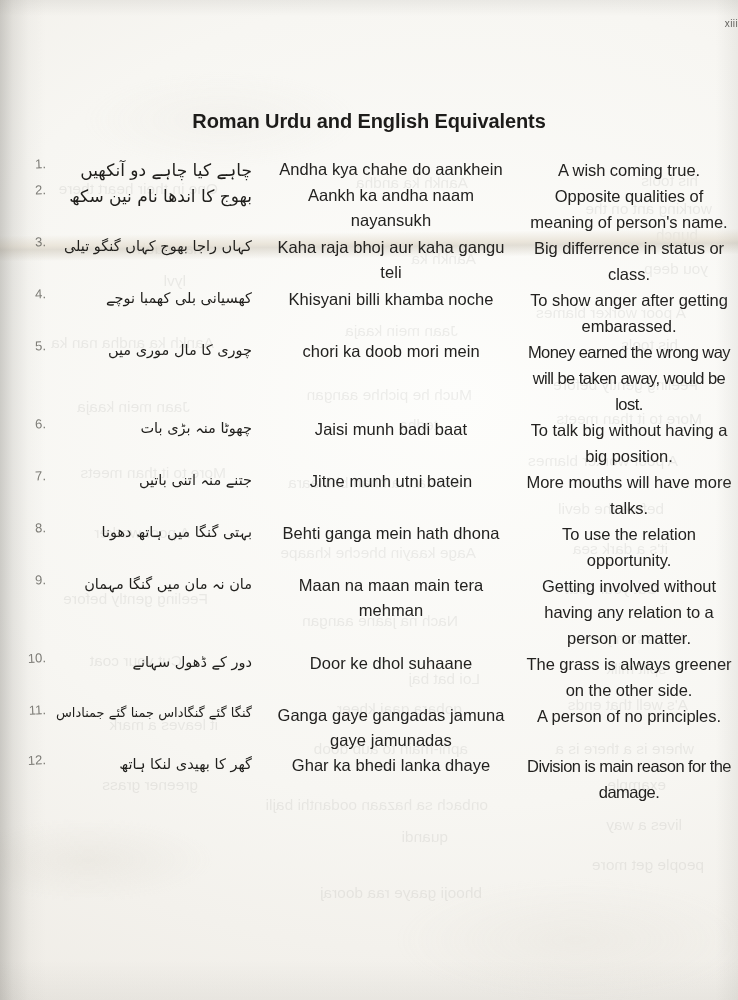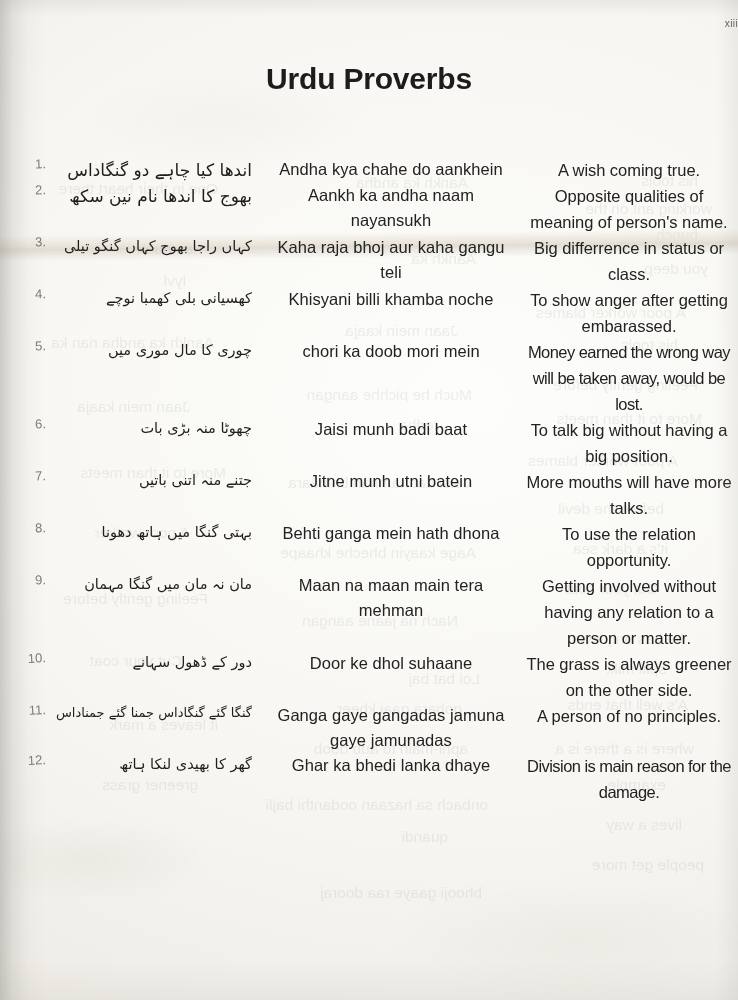--- a/index.html
+++ b/index.html
@@ -264,39 +264,39 @@
     <div class="bl" style="left:540px; top:772px;">greener grass</div>
   </div>
 
   <div class="crease"></div>
 
   <div id="content">
 
     <div class="folio">xiii</div>
 
     <div class="title-row">
-      <span class="title-en">Urdu Proverbs</span>
     </div>
 
+    <div class="subtitle">Roman Urdu and English Equivalents</div>
 
     <table class="proverbs">
       <colgroup>
         <col class="c-num">
           <col class="c-urdu">
           <col class="c-roman">
           <col class="c-eng">
       </colgroup>
       <tbody>
 
         <tr>
           <td>
               <span class="num">1.</span>
             </td>
           <td>
-              <div class="urdu">اندھا کیا چاہے دو گنگاداس</div>
+              <div class="urdu">چاہے کیا چاہے دو آنکھیں</div>
             </td>
           <td>
               <div class="roman">Andha kya chahe do aankhein</div>
             </td>
           <td>
               <div class="eng">A wish coming true.</div>
             </td>
         </tr>
 
         <tr>

